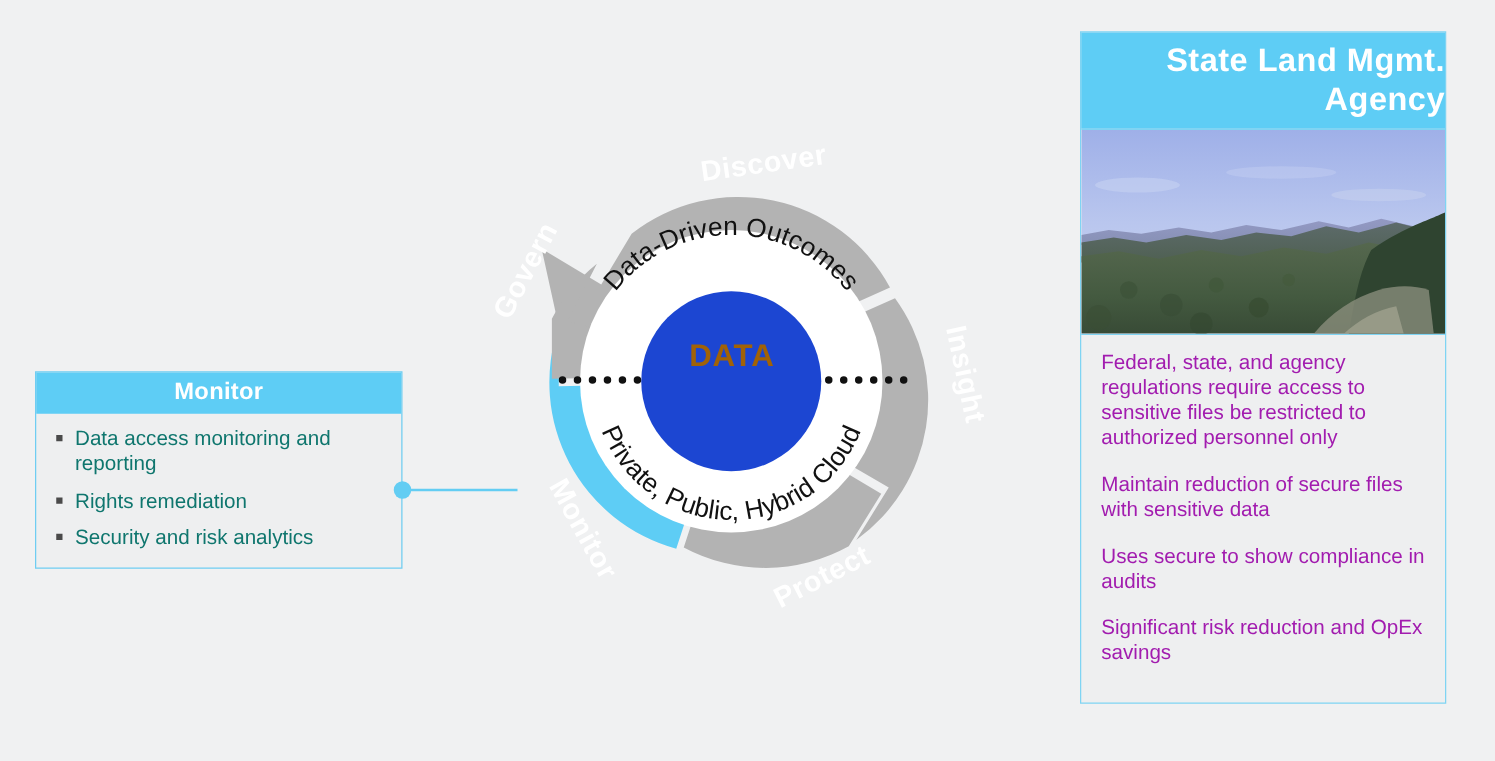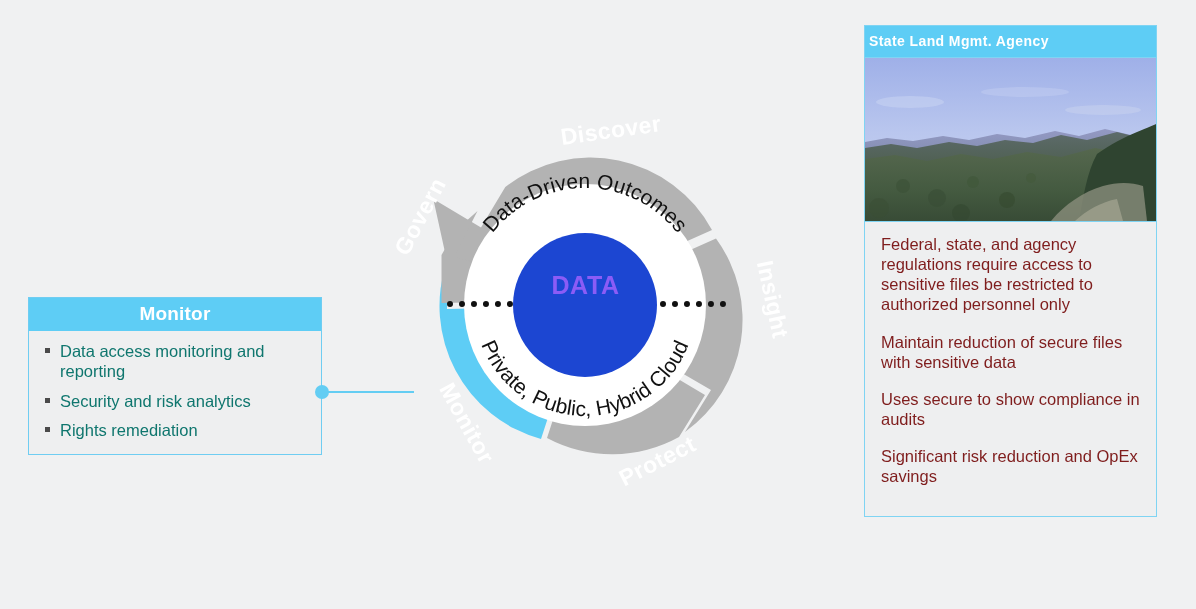--- a/index.html
+++ b/index.html
@@ -58,61 +58,61 @@
   
   #wheel{position:absolute;left:355px;top:75px;width:460px;height:460px;}
   #wheel svg{display:block;}
 
   .seg-label{
     fill:#ffffff;font-family:"Liberation Sans",sans-serif;
     font-weight:bold;font-size:23px;letter-spacing:.5px;
   }
   #core-label{
     position:absolute;left:513px;top:272px;width:145px;
-    text-align:center;color:#8b5cf6;font-weight:bold;
+    text-align:center;color:#a16207;font-weight:bold;
     font-size:25px;line-height:1.08;letter-spacing:.6px;
     pointer-events:none;
   }
   #dash-line-left,#dash-line-right{
     position:absolute;height:0;border-top:6px dotted #111111;
   }
   #dash-line-left{left:447px;top:301px;width:66px;}
   #dash-line-right{left:660px;top:301px;width:66px;}
 
   
   #case-panel{
     position:absolute;left:864px;top:25px;width:293px;
     border:1px solid #7fd4f3;
     background:#eeeff0;
     box-sizing:border-box;
   }
   #case-panel .panel-head{
     background:#5ecdf5;color:#ffffff;font-weight:bold;
-    font-size:14px;padding:7px 0 8px 4px;letter-spacing:.4px;
+    font-size:26px;padding:7px 0 8px 4px;letter-spacing:.4px;text-align:right;
   }
   #case-photo{height:163px;position:relative;overflow:hidden;
     border-top:1px solid #7fd4f3;border-bottom:1px solid #7fd4f3;}
   #case-photo svg{display:block;width:100%;height:100%;}
   #case-panel ul{list-style:none;margin:0;padding:12px 13px 14px 16px;}
   #case-panel li{
-    font-size:16.5px;line-height:1.22;color:#7f1d1d;margin-bottom:17px;
+    font-size:16.5px;line-height:1.22;color:#a21caf;margin-bottom:17px;
   }
   #case-panel li:last-child{margin-bottom:16px;}
 </style>
 </head>
 <body>
 
 <div class="stage">
 
   <div id="monitor-panel">
     <div class="panel-head">Monitor</div>
     <ul>
       <li><span class="sq"></span><span>Data access monitoring and reporting</span></li>
+      <li><span class="sq"></span><span>Rights remediation</span></li>
       <li><span class="sq"></span><span>Security and risk analytics</span></li>
-      <li><span class="sq"></span><span>Rights remediation</span></li>
     </ul>
   </div>
 
   <div id="connector-line"></div>
   <div id="connector-dot"></div>
 
   <div id="wheel">
     <svg viewBox="0 0 460 460" width="460" height="460" xmlns="http://www.w3.org/2000/svg">
       <defs>
         <path id="arcTop" d="M 113,230 A 117,117 0 0 1 347,230"></path>

